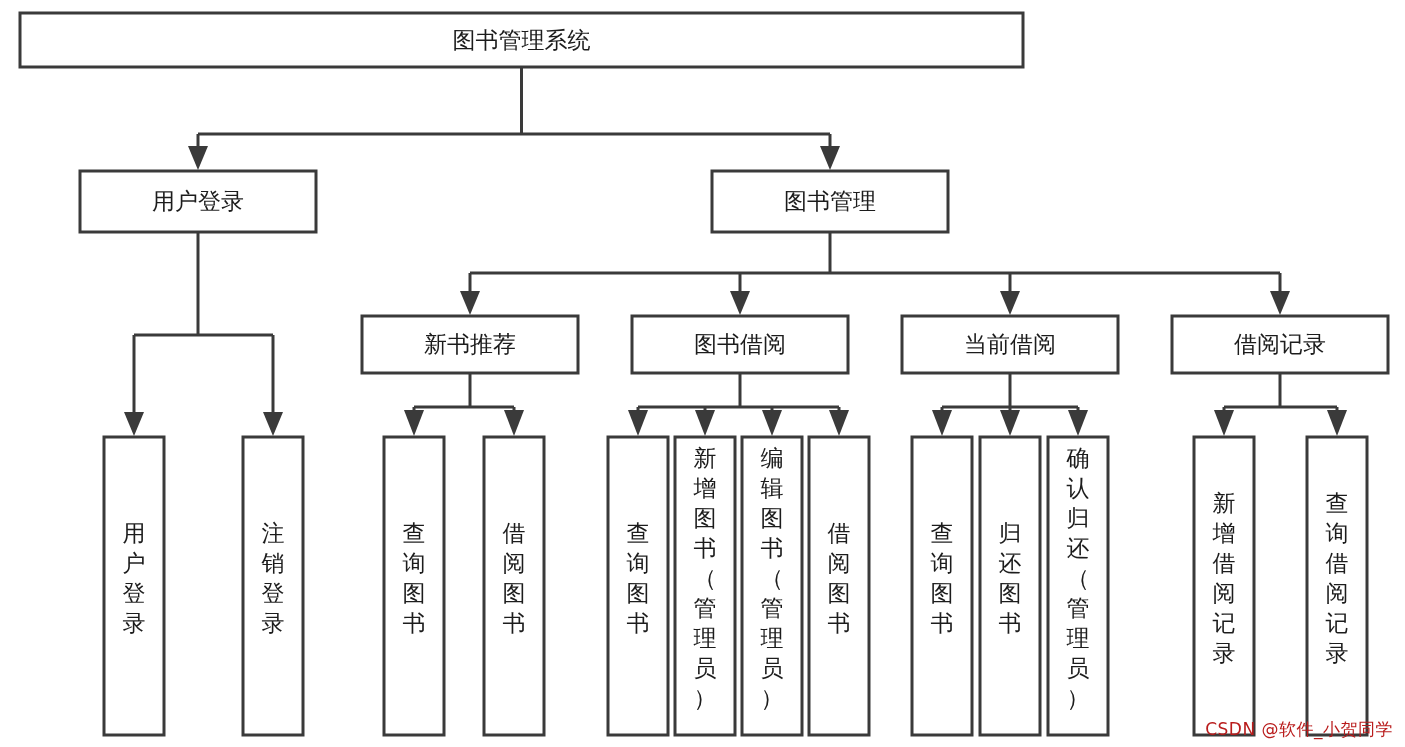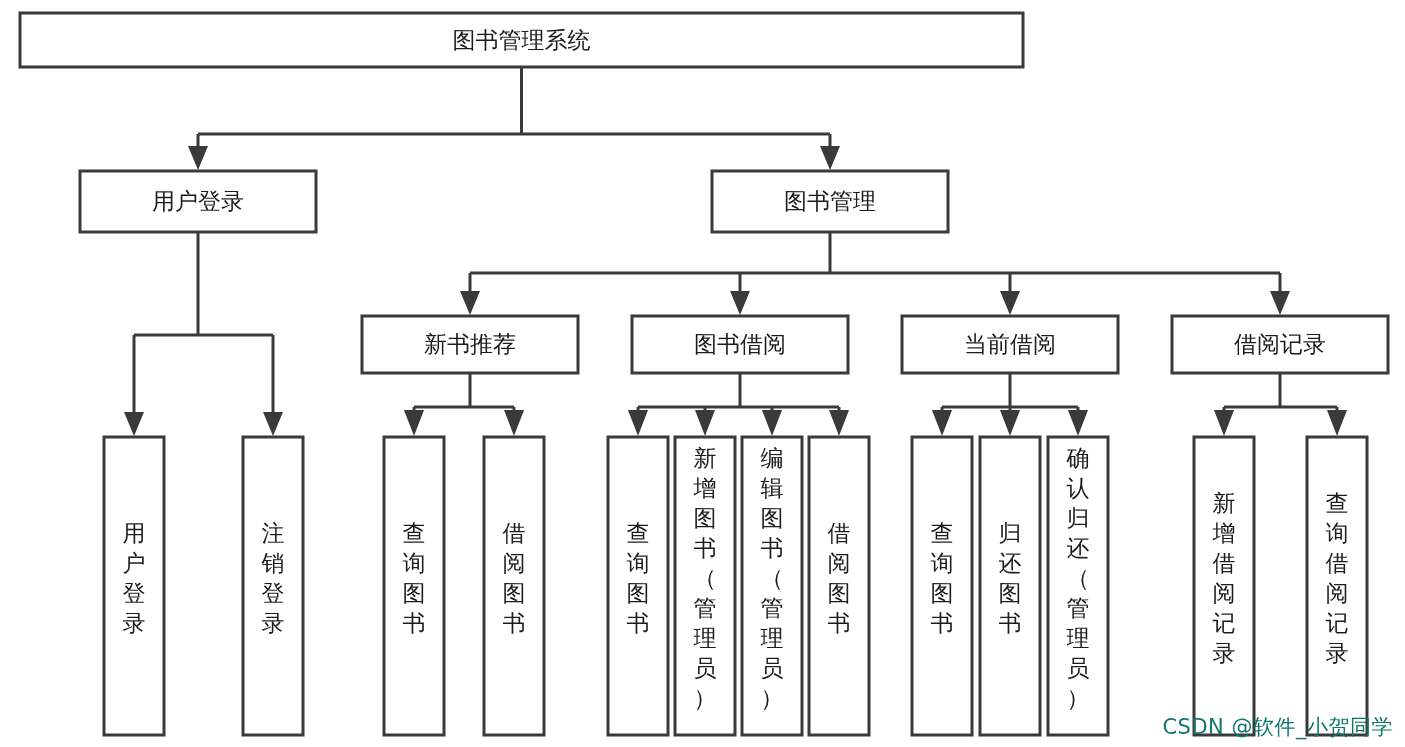--- a/index.html
+++ b/index.html
@@ -56,22 +56,22 @@
     font-family: "DejaVu Sans", "Liberation Sans", sans-serif;
     font-size: 23px;
     fill: #1c1c1c;
     text-anchor: middle;
   }
   .watermark {
     position: absolute;
     right: 12px;
     bottom: 6px;
     font-family: "DejaVu Sans", "Liberation Sans", sans-serif;
-    font-size: 21px;
-    color: #0f766e;
+    font-size: 17px;
+    color: #b91c1c;
     letter-spacing: 0.5px;
     white-space: nowrap;
     pointer-events: none;
   }
 </style>
 </head>
 <body>
 
 <div id="diagram-root">
 

